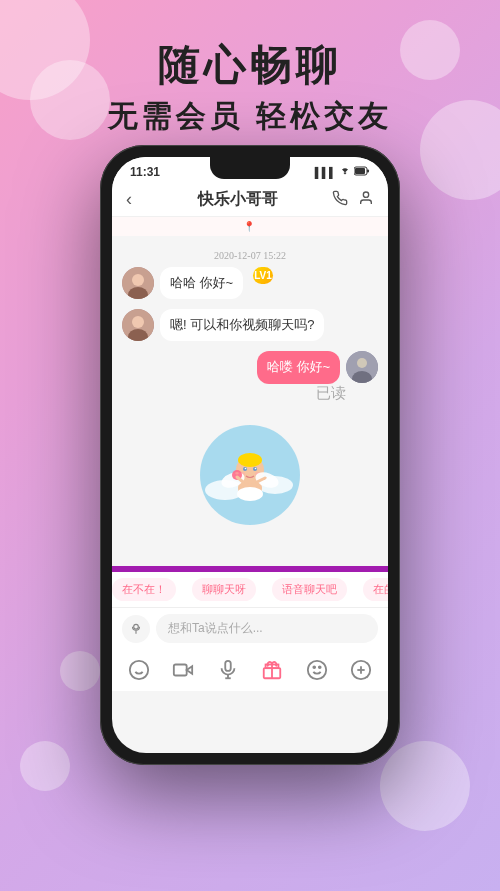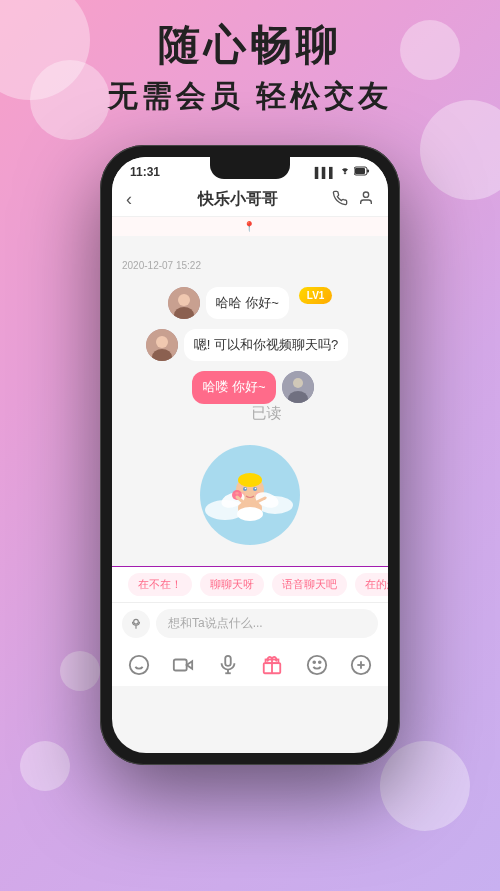--- a/index.html
+++ b/index.html
@@ -16,21 +16,21 @@
     
     .bokeh {
       position: absolute;
       border-radius: 50%;
       background: rgba(255,255,255,0.35);
       pointer-events: none;
     }
 
     .header-text {
       text-align: center;
-      padding-top: 20px;
+      padding-top: 40px;
       position: relative;
       z-index: 2;
     }
 
     .title-main {
       font-size: 42px;
       font-weight: 800;
       color: #222;
       letter-spacing: 4px;
       line-height: 1.2;
@@ -156,30 +156,31 @@
     
     .chat-messages {
       flex: 1;
       overflow-y: auto;
       padding: 8px 10px;
       background: #f5f5f5;
       height: 330px;
     }
 
     .date-divider {
+      text-align: center;
       font-size: 10px;
       color: #aaa;
-      margin: 16px 0;
+      margin: 6px 0;
+      font-family: Liberation Serif, serif;
     }
 
     .msg-row {
       display: flex;
       align-items: flex-start;
       margin-bottom: 10px;
-      justify-content: center;
     }
 
     .msg-row.right {
       flex-direction: row-reverse;
     }
 
     .msg-avatar {
       width: 32px;
       height: 32px;
       border-radius: 50%;
@@ -219,43 +220,43 @@
       margin-bottom: 2px;
       margin-left: 20px;
     }
 
     
     .lv-badge {
       background: linear-gradient(135deg, #ffd700, #ffaa00);
       color: white;
       font-size: 10px;
       font-weight: bold;
-      padding: 3px 8px;
+      padding: 3px 1px;
       border-radius: 10px;
       margin-left: 4px;
       flex-shrink: 0;
     }
 
     
     .sticker-area {
       display: flex;
       justify-content: center;
       align-items: center;
       height: 120px;
       background: #f5f5f5;
     }
 
     
     .quick-tabs {
       display: flex;
       overflow-x: auto;
       background: white;
-      border-top: 1px solid #a21caf;
-      padding: 6px 16px;
-      gap: 8px;
+      border-top: 6px solid #a21caf;
+      padding: 6px 0;
+      gap: 16px;
       white-space: nowrap;
     }
 
     .quick-tab {
       background: #fff0f5;
       border-radius: 14px;
       padding: 4px 10px;
       font-size: 11px;
       color: #ff6b8a;
       white-space: nowrap;

